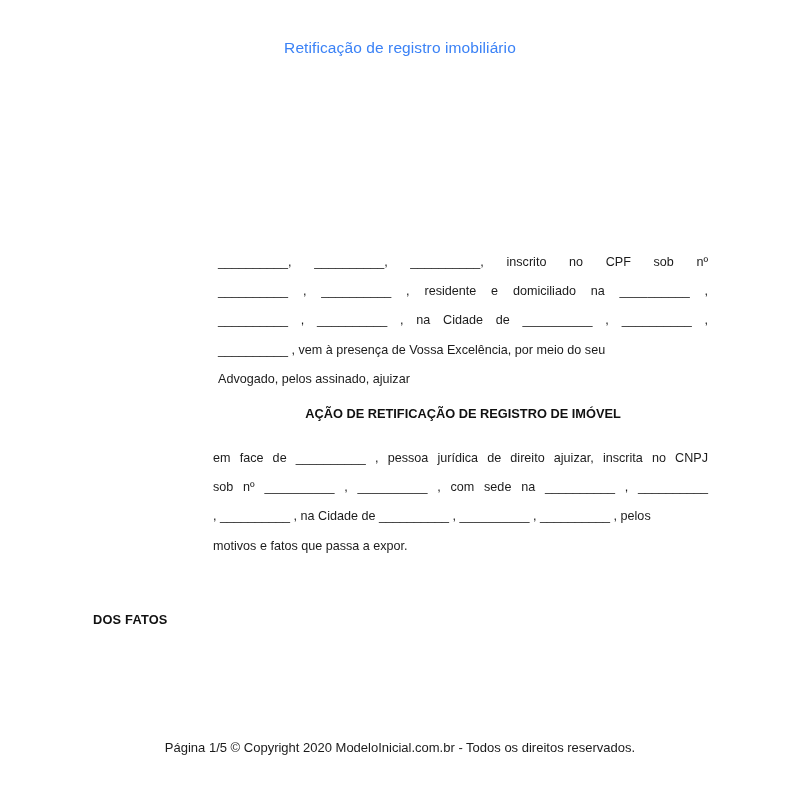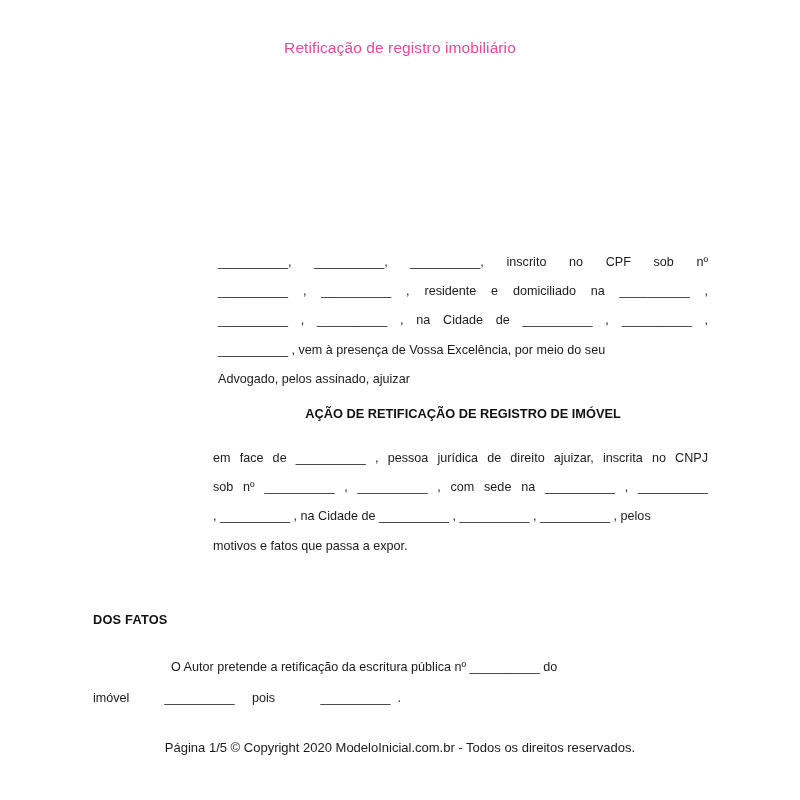--- a/index.html
+++ b/index.html
@@ -26,21 +26,21 @@
 
   
   .doc-title {
     position: absolute;
     left: 0;
     top: 38px;
     width: 800px;
     text-align: center;
     font-size: 15.5px;
     line-height: 19px;
-    color: #ec4899;
+    color: #3b82f6;
     letter-spacing: 0.1px;
   }
 
   
   .addressee {
     position: absolute;
     left: 93px;
     top: 79px;
     font-size: 12.8px;
     line-height: 18px;
@@ -160,20 +160,16 @@
 
   <div class="defendant">
     <span class="blank">em face de  __________ , pessoa jurídica de direito ajuizar, inscrita no CNPJ</span>
     <span class="blank">sob nº  __________  ,  __________  , com sede na  __________ ,  __________</span>
     <span class="blank"> ,  __________ , na Cidade de  __________ ,  __________ ,  __________ , pelos</span>
     <div class="last-line">motivos e fatos que passa a expor.</div>
   </div>
 
   <div class="section-heading">DOS FATOS</div>
 
-  <div class="facts">
-    <span class="indent"></span><span class="blank">O  Autor  pretende  a  retificação  da  escritura  pública  nº   __________   do</span>
-    <div class="last-line">imóvel          __________     pois             __________  .</div>
-  </div>
 
   <div class="footer">Página 1/5 © Copyright 2020 ModeloInicial.com.br - Todos os direitos reservados.</div>
 
 </div>
 
 </body></html>

